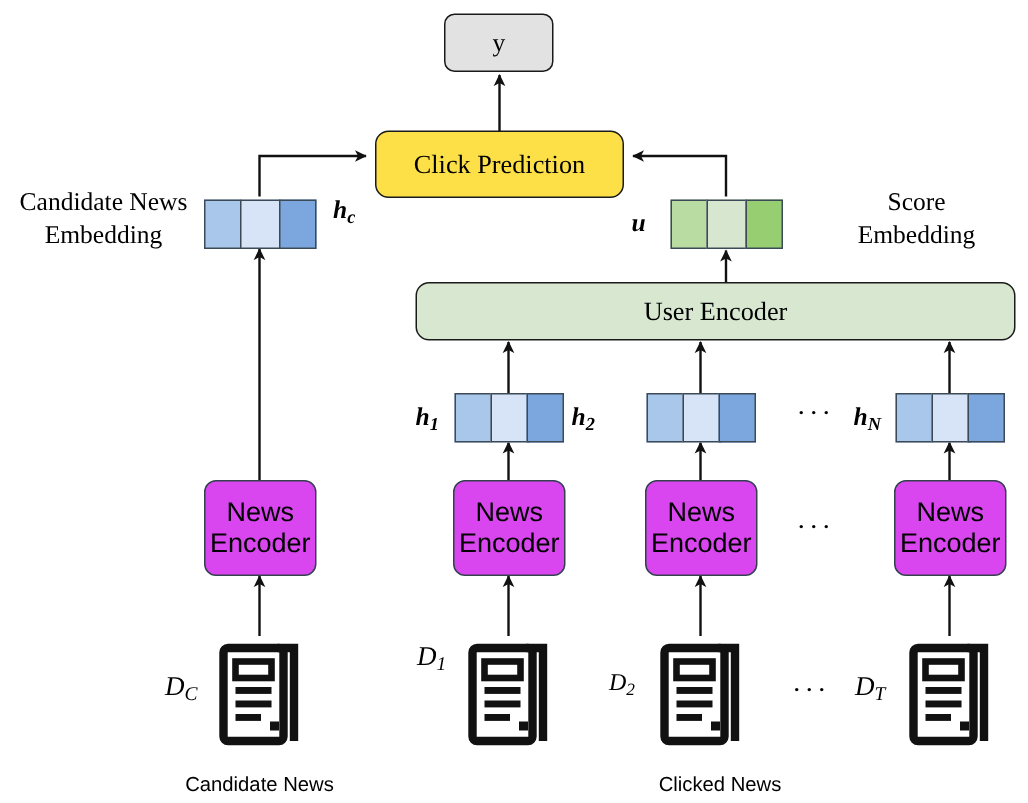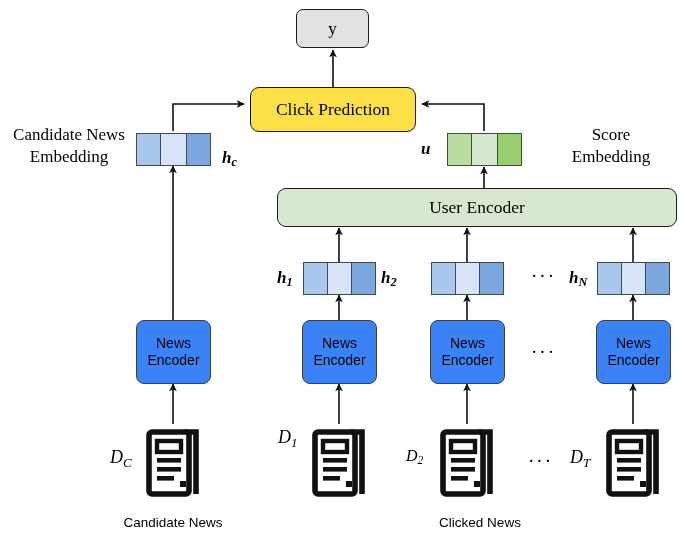--- a/index.html
+++ b/index.html
@@ -14,22 +14,22 @@
   
   .ybox{border:1.6px solid #1a1a1a;border-radius:7px;background:#e2e2e2;
         font-size:17px;font-family:"Liberation Serif",serif;}
   
   .cpbox{border:1.6px solid #1a1a1a;border-radius:9px;background:#fde047;
          font-size:17.5px;}
   
   .uebox{border:1.6px solid #1a1a1a;border-radius:9px;background:#d8e8d0;
          font-size:17.5px;}
   
-  .nebox{border:1.4px solid #33414f;border-radius:8px;background:#3b82f6;
-         font-family:"Liberation Sans",sans-serif;font-size:14px;line-height:1.18;
+  .nebox{border:1.4px solid #33414f;border-radius:8px;background:#d946ef;
+         font-family:"Liberation Sans",sans-serif;font-size:18px;line-height:1.18;
          flex-direction:column;}
 
   
   .vec{position:absolute;display:flex;}
   .vec i{display:block;height:100%;border:1.4px solid #3c4a57;margin-left:-1.4px;font-style:normal;}
   .vec i:first-child{margin-left:0;}
 
   .lbl{position:absolute;white-space:nowrap;}
   .serif{font-family:"Liberation Serif",serif;}
   .sans{font-family:"Liberation Sans",sans-serif;}
@@ -90,21 +90,21 @@
   <div class="lbl serif" style="left:8px;top:124px;font-size:17px;line-height:1.28;text-align:center;width:122px;">
     <div>Candidate News</div>
     <div>Embedding</div>
   </div>
 
   <div class="vec" style="left:136px;top:133px;width:75px;height:31px;">
     <i style="width:25px;background:#a9c7ea"></i>
     <i style="width:26.4px;background:#d7e3f6"></i>
     <i style="width:25px;background:#7ba7de"></i>
   </div>
-  <div class="lbl bi" style="left:222px;top:148px;font-size:17px;">
+  <div class="lbl bi" style="left:222px;top:130px;font-size:17px;">
     <span>h</span><span class="sub">c</span>
   </div>
 
   <div class="lbl bi" style="left:421px;top:139px;font-size:17px;">
     <span>u</span>
   </div>
   <div class="vec" style="left:447px;top:133px;width:75px;height:31px;">
     <i style="width:25px;background:#b9dca2"></i>
     <i style="width:26.4px;background:#d7e7cf"></i>
     <i style="width:25px;background:#98ce72"></i>

